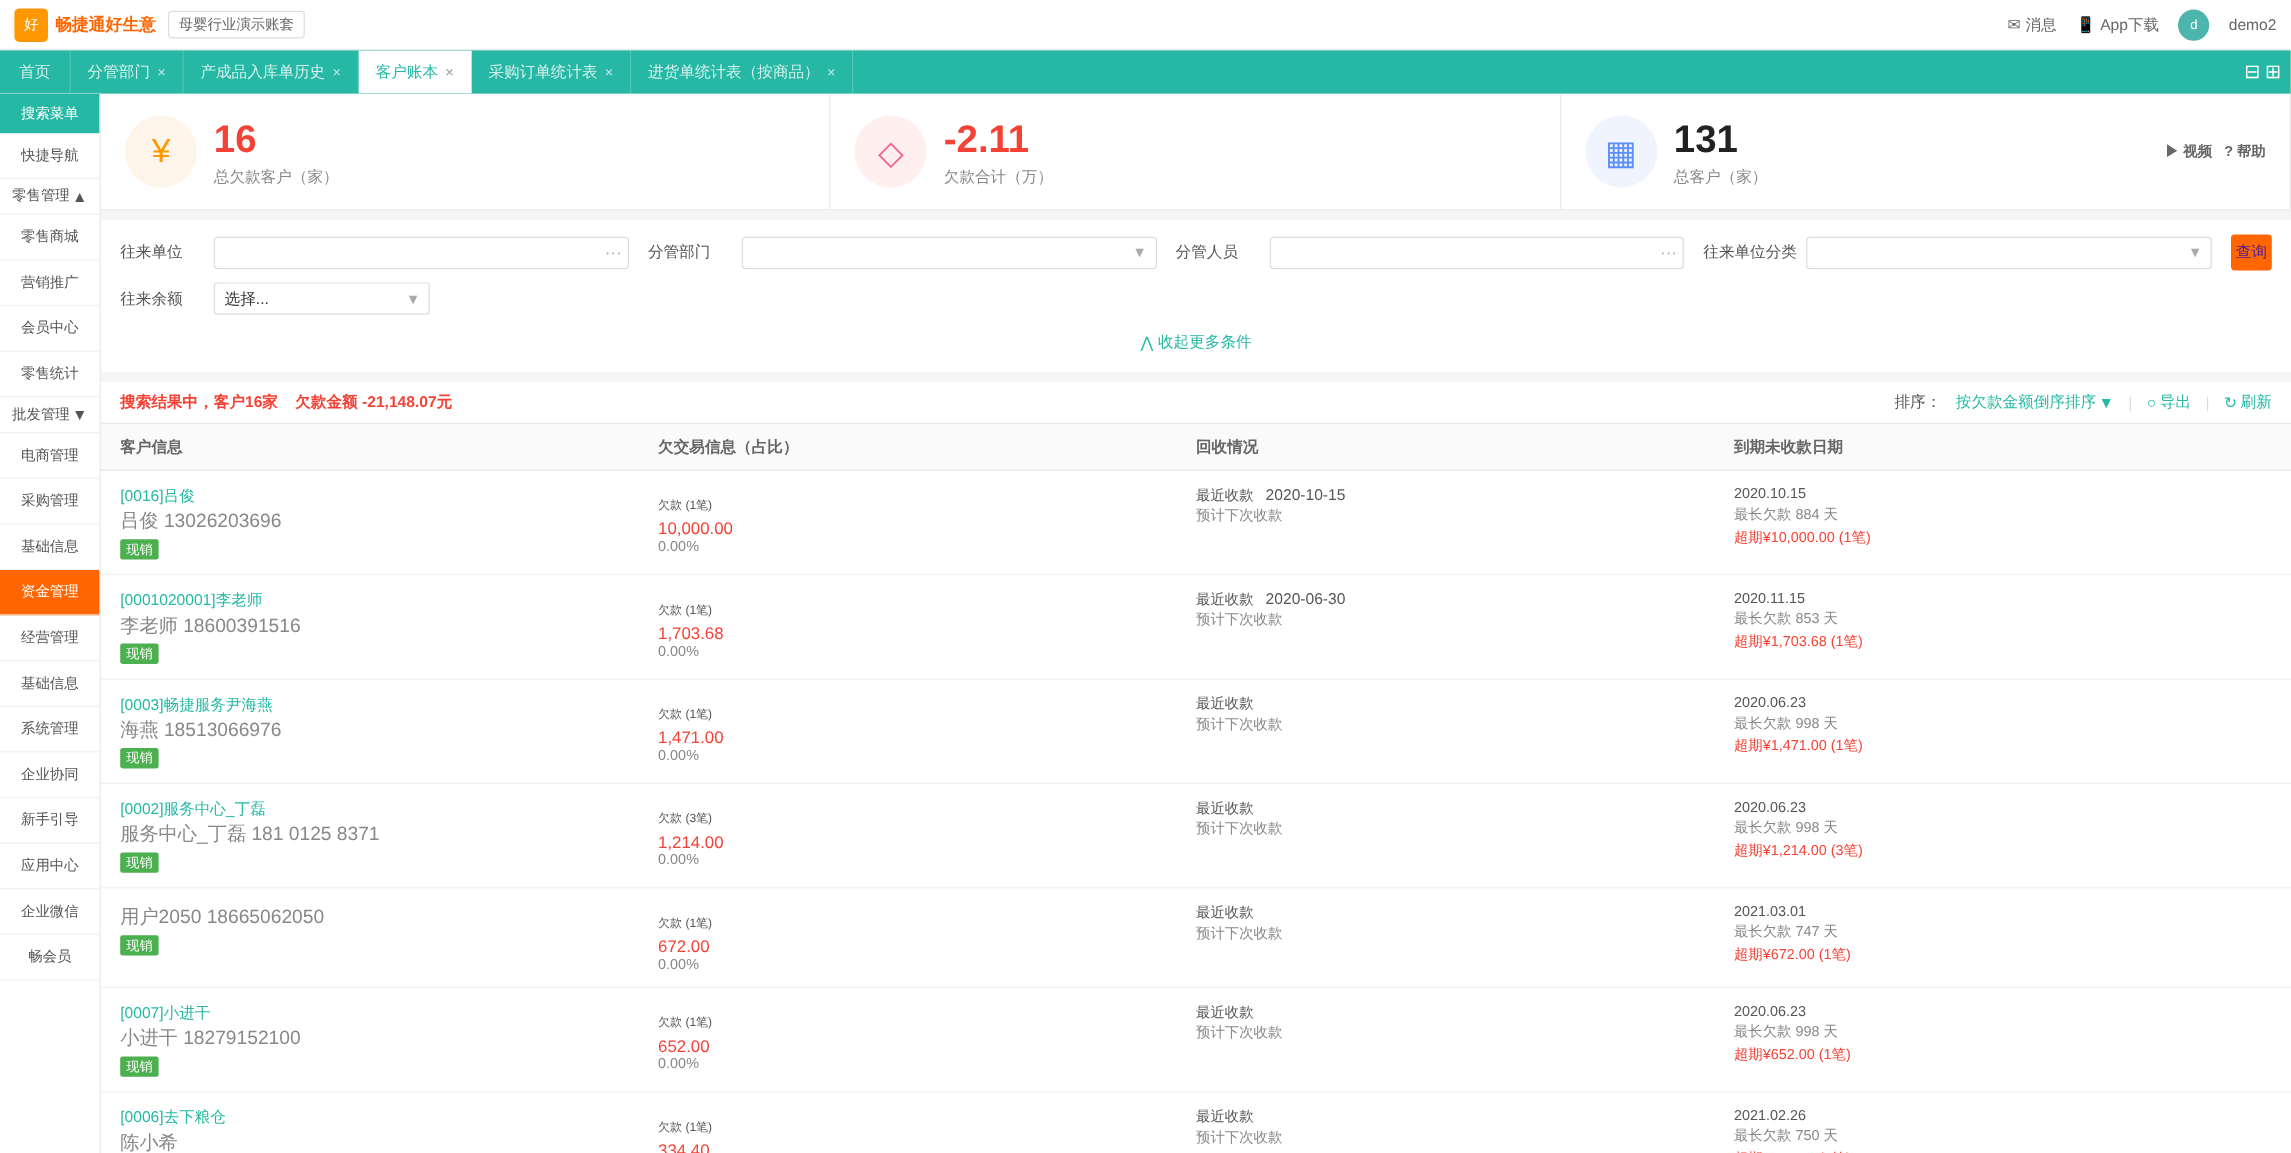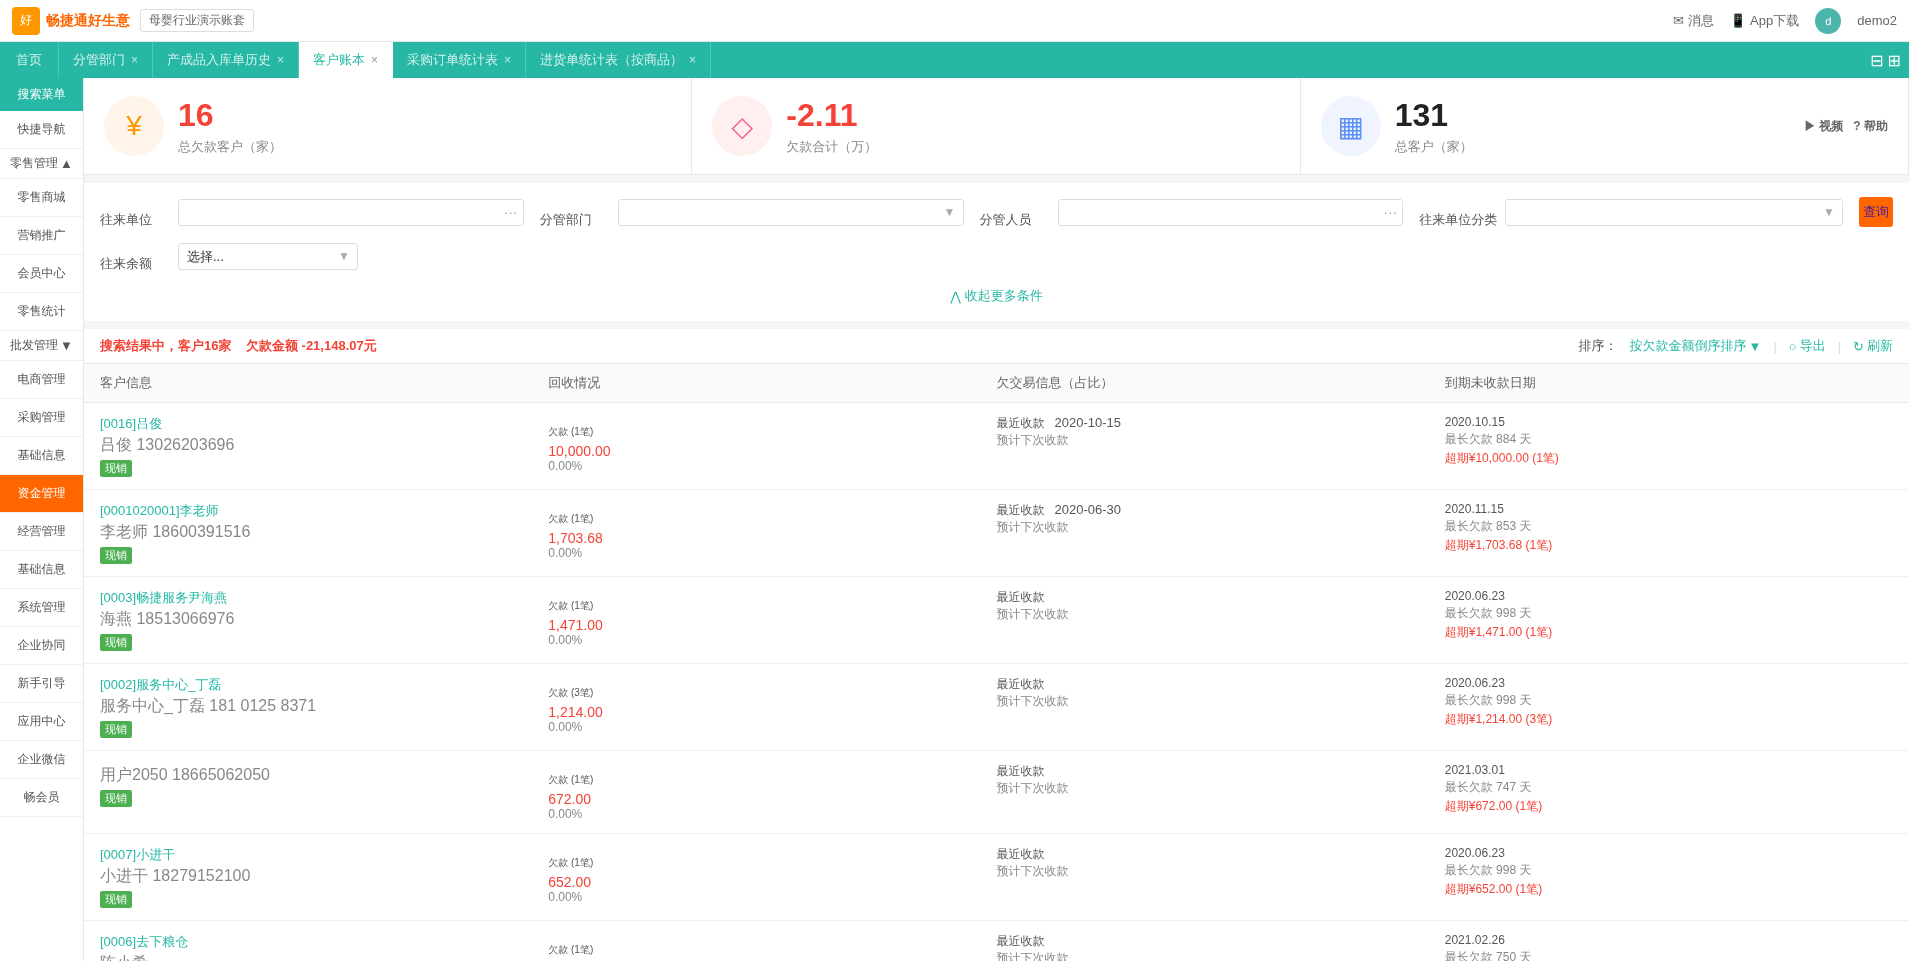--- a/index.html
+++ b/index.html
@@ -50,37 +50,37 @@
     .stat-info .value { font-size: 32px; font-weight: bold; color: #f44336; }
     .stat-info .value.negative { color: #f44336; }
     .stat-info .value.black { color: #222; }
     .stat-info .label { color: #888; font-size: 13px; margin-top: 4px; }
     .stat-card-actions { margin-left: auto; display: flex; align-items: center; gap: 10px; color: #666; font-size: 12px; font-weight: bold; }
 
     
     .filter-bar { background: #fff; padding: 12px 16px; margin-bottom: 8px; }
     .filter-row { display: flex; align-items: center; gap: 16px; margin-bottom: 10px; }
     .filter-group { display: flex; align-items: center; gap: 8px; flex: 1; }
-    .filter-label { color: #555; white-space: nowrap; font-size: 13px; min-width: 70px; margin-top: 16px; }
+    .filter-label { color: #555; white-space: nowrap; font-size: 13px; min-width: 70px; }
     .filter-input { flex: 1; border: 1px solid #ddd; border-radius: 3px; padding: 5px 10px; font-size: 13px; color: #333; outline: none; }
     .collapse-btn { text-align: center; color: #26b8a5; font-size: 12px; cursor: pointer; display: flex; align-items: center; justify-content: center; gap: 4px; padding: 4px 0; }
     .btn-query { background: #ff6600; color: #4c1d95; border: none; border-radius: 3px; padding: 6px 4px; cursor: pointer; font-size: 13px; }
 
     
     .result-info { background: #fff; padding: 8px 16px; display: flex; align-items: center; justify-content: space-between; border-bottom: 1px solid #e8e8e8; }
     .result-text { color: #555; font-size: 13px; }
     .result-text span { color: #f44336; font-weight: bold; }
     .result-actions { display: flex; align-items: center; gap: 12px; font-size: 12px; color: #666; }
     .result-actions .sort-label { color: #555; }
     .result-actions .sort-value { color: #26b8a5; cursor: pointer; display: flex; align-items: center; gap: 2px; }
     .result-actions .action-btn { display: flex; align-items: center; gap: 3px; cursor: pointer; color: #26b8a5; }
 
     
     .table-container { background: #fff; }
-    .table-header { display: grid; grid-template-columns: 3fr 3fr 3fr 3fr; padding: 10px 16px; background: #fafafa; border-bottom: 1px solid #e8e8e8; color: #666; font-size: 13px; font-weight: 400; }
+    .table-header { display: grid; grid-template-columns: 3fr 3fr 3fr 3fr; padding: 10px 16px; background: #fafafa; border-bottom: 1px solid #e8e8e8; color: #666; font-size: 13px; font-weight: 700; }
     .table-row { display: grid; grid-template-columns: 3fr 3fr 3fr 3fr; padding: 12px 16px; border-bottom: 1px solid #f0f0f0; align-items: start; }
     .customer-name { color: #26b8a5; font-size: 13px; cursor: pointer; text-decoration: none; }
     .customer-phone { color: #888; font-size: 16px; margin-top: 2px; }
     .customer-tag { display: inline-block; background: #4caf50; color: #fff; font-size: 11px; padding: 1px 5px; border-radius: 2px; margin-top: 4px; }
     .debt-amount { color: #f44336; font-size: 14px; font-weight: 500; }
     .debt-count { color: #555; font-size: 10px; margin-bottom: 4px; margin-top: 10px; }
     .debt-ratio { color: #888; font-size: 12px; }
     .collection-info { color: #555; font-size: 12px; }
     .collection-note { color: #888; font-size: 12px; }
     .overdue-date { color: #555; font-size: 12px; }
@@ -281,22 +281,22 @@
         <span class="action-btn">
           <span>↻</span>
           <span>刷新</span>
         </span>
       </div>
     </div>
 
     <div class="table-container">
       <div class="table-header">
         <div>客户信息</div>
+        <div>欠交易信息（占比）</div>
         <div>回收情况</div>
-        <div>欠交易信息（占比）</div>
         <div>到期未收款日期</div>
       </div>
 
       <div class="table-row">
         <div>
           <div><a class="customer-name">[0016]吕俊</a></div>
           <div class="customer-phone">吕俊 13026203696</div>
           <div><span class="customer-tag">现销</span></div>
         </div>
         <div>

